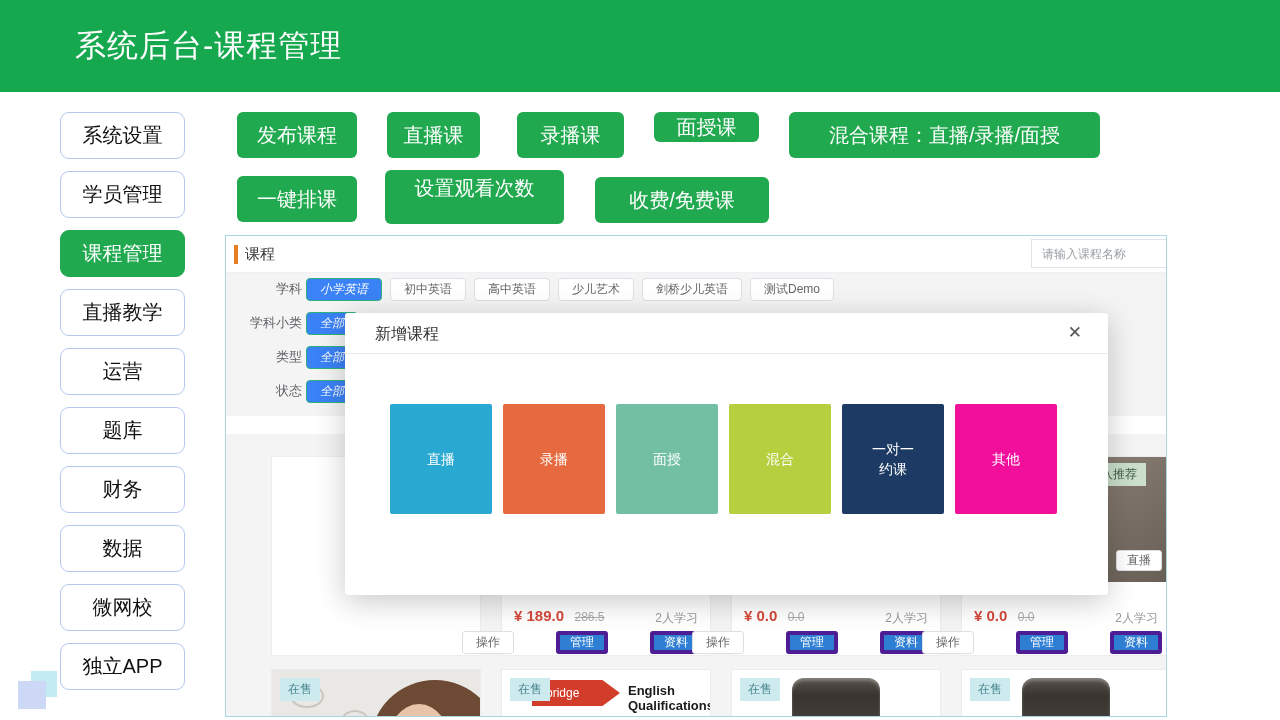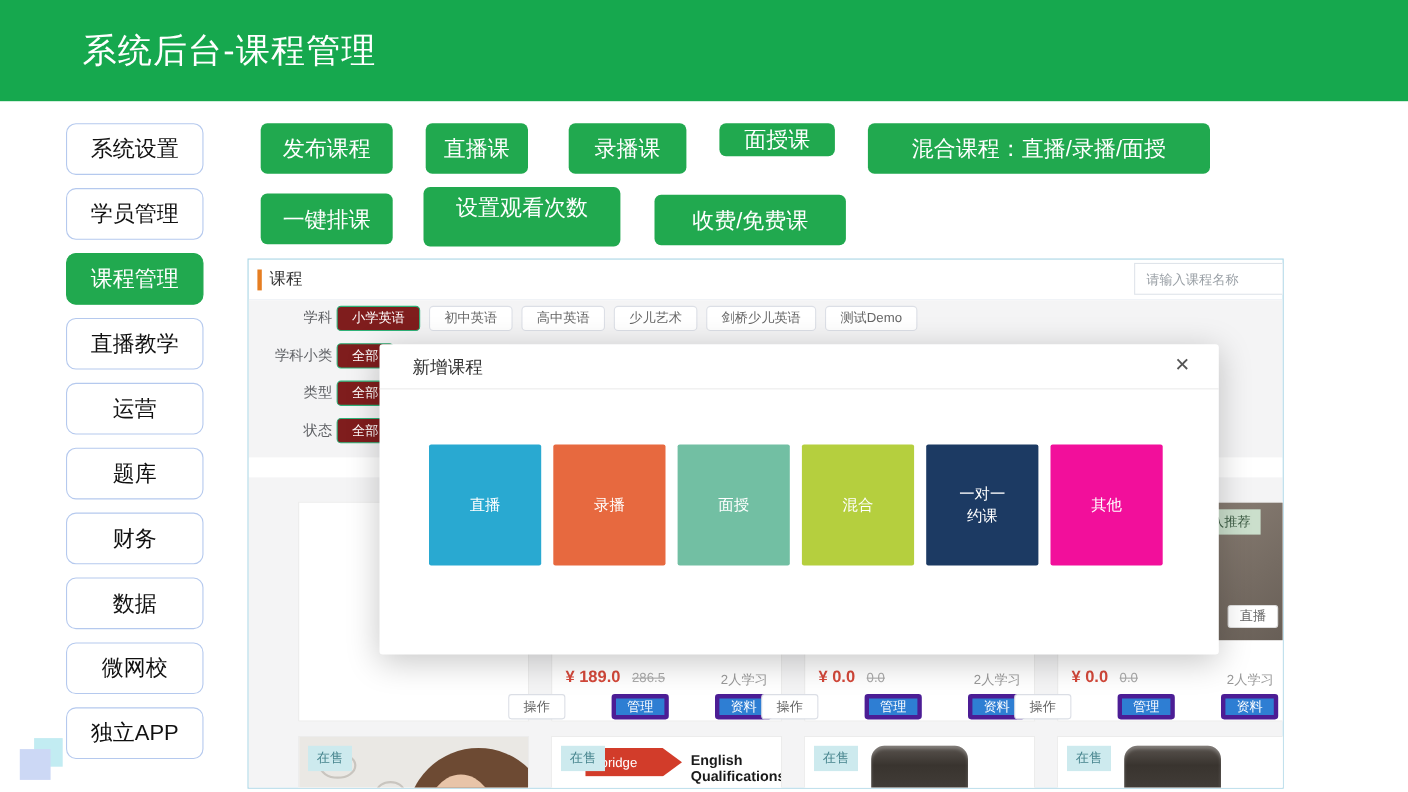--- a/index.html
+++ b/index.html
@@ -32,21 +32,21 @@
     border:1px solid #dfe4ea; background:#fff; padding:0 10px; font-size:12px; color:#333; outline:none; }
   .search-box::placeholder { color:#9aa0a6; }
   .panel-divider { position:absolute; left:0; top:36px; width:100%; height:1px; background:#edf1f5; }
 
   .filter-area { position:absolute; left:0; top:37px; width:100%; height:143px; background:#f4f4f5; }
   .f-label { position:absolute; left:0; width:76px; height:22px; line-height:22px;
     text-align:right; font-size:13px; color:#606266; }
   .f-badges { position:absolute; left:80px; display:flex; gap:8px; }
   .badge { height:23px; line-height:21px; padding:0 13px; border-radius:4px; font-size:12px;
     background:#fff; border:1px solid #dcdfe6; color:#666; cursor:pointer; white-space:nowrap; }
-  .badge.active { background:#7f1d1d; border-color:#2fb279; color:#fff; }
+  .badge.active { background:#3b82f6; border-color:#2fb279; color:#fff;font-style:italic; }
 
   .white-band { position:absolute; left:0; top:180px; width:100%; height:18px; background:#fff; }
   .content { position:absolute; left:0; top:198px; width:100%; height:284px; background:#f4f4f5; }
 
   .course-card { position:absolute; width:210px; background:#fff; border:1px solid #ececec; }
   .row1 { top:22px; height:200px; }
   .row2 { top:235px; height:120px; }
 
   .price-row { position:absolute; left:12px; right:12px; top:150px; height:22px; }
   .price { font-size:15px; font-weight:bold; color:#d4483a; }

